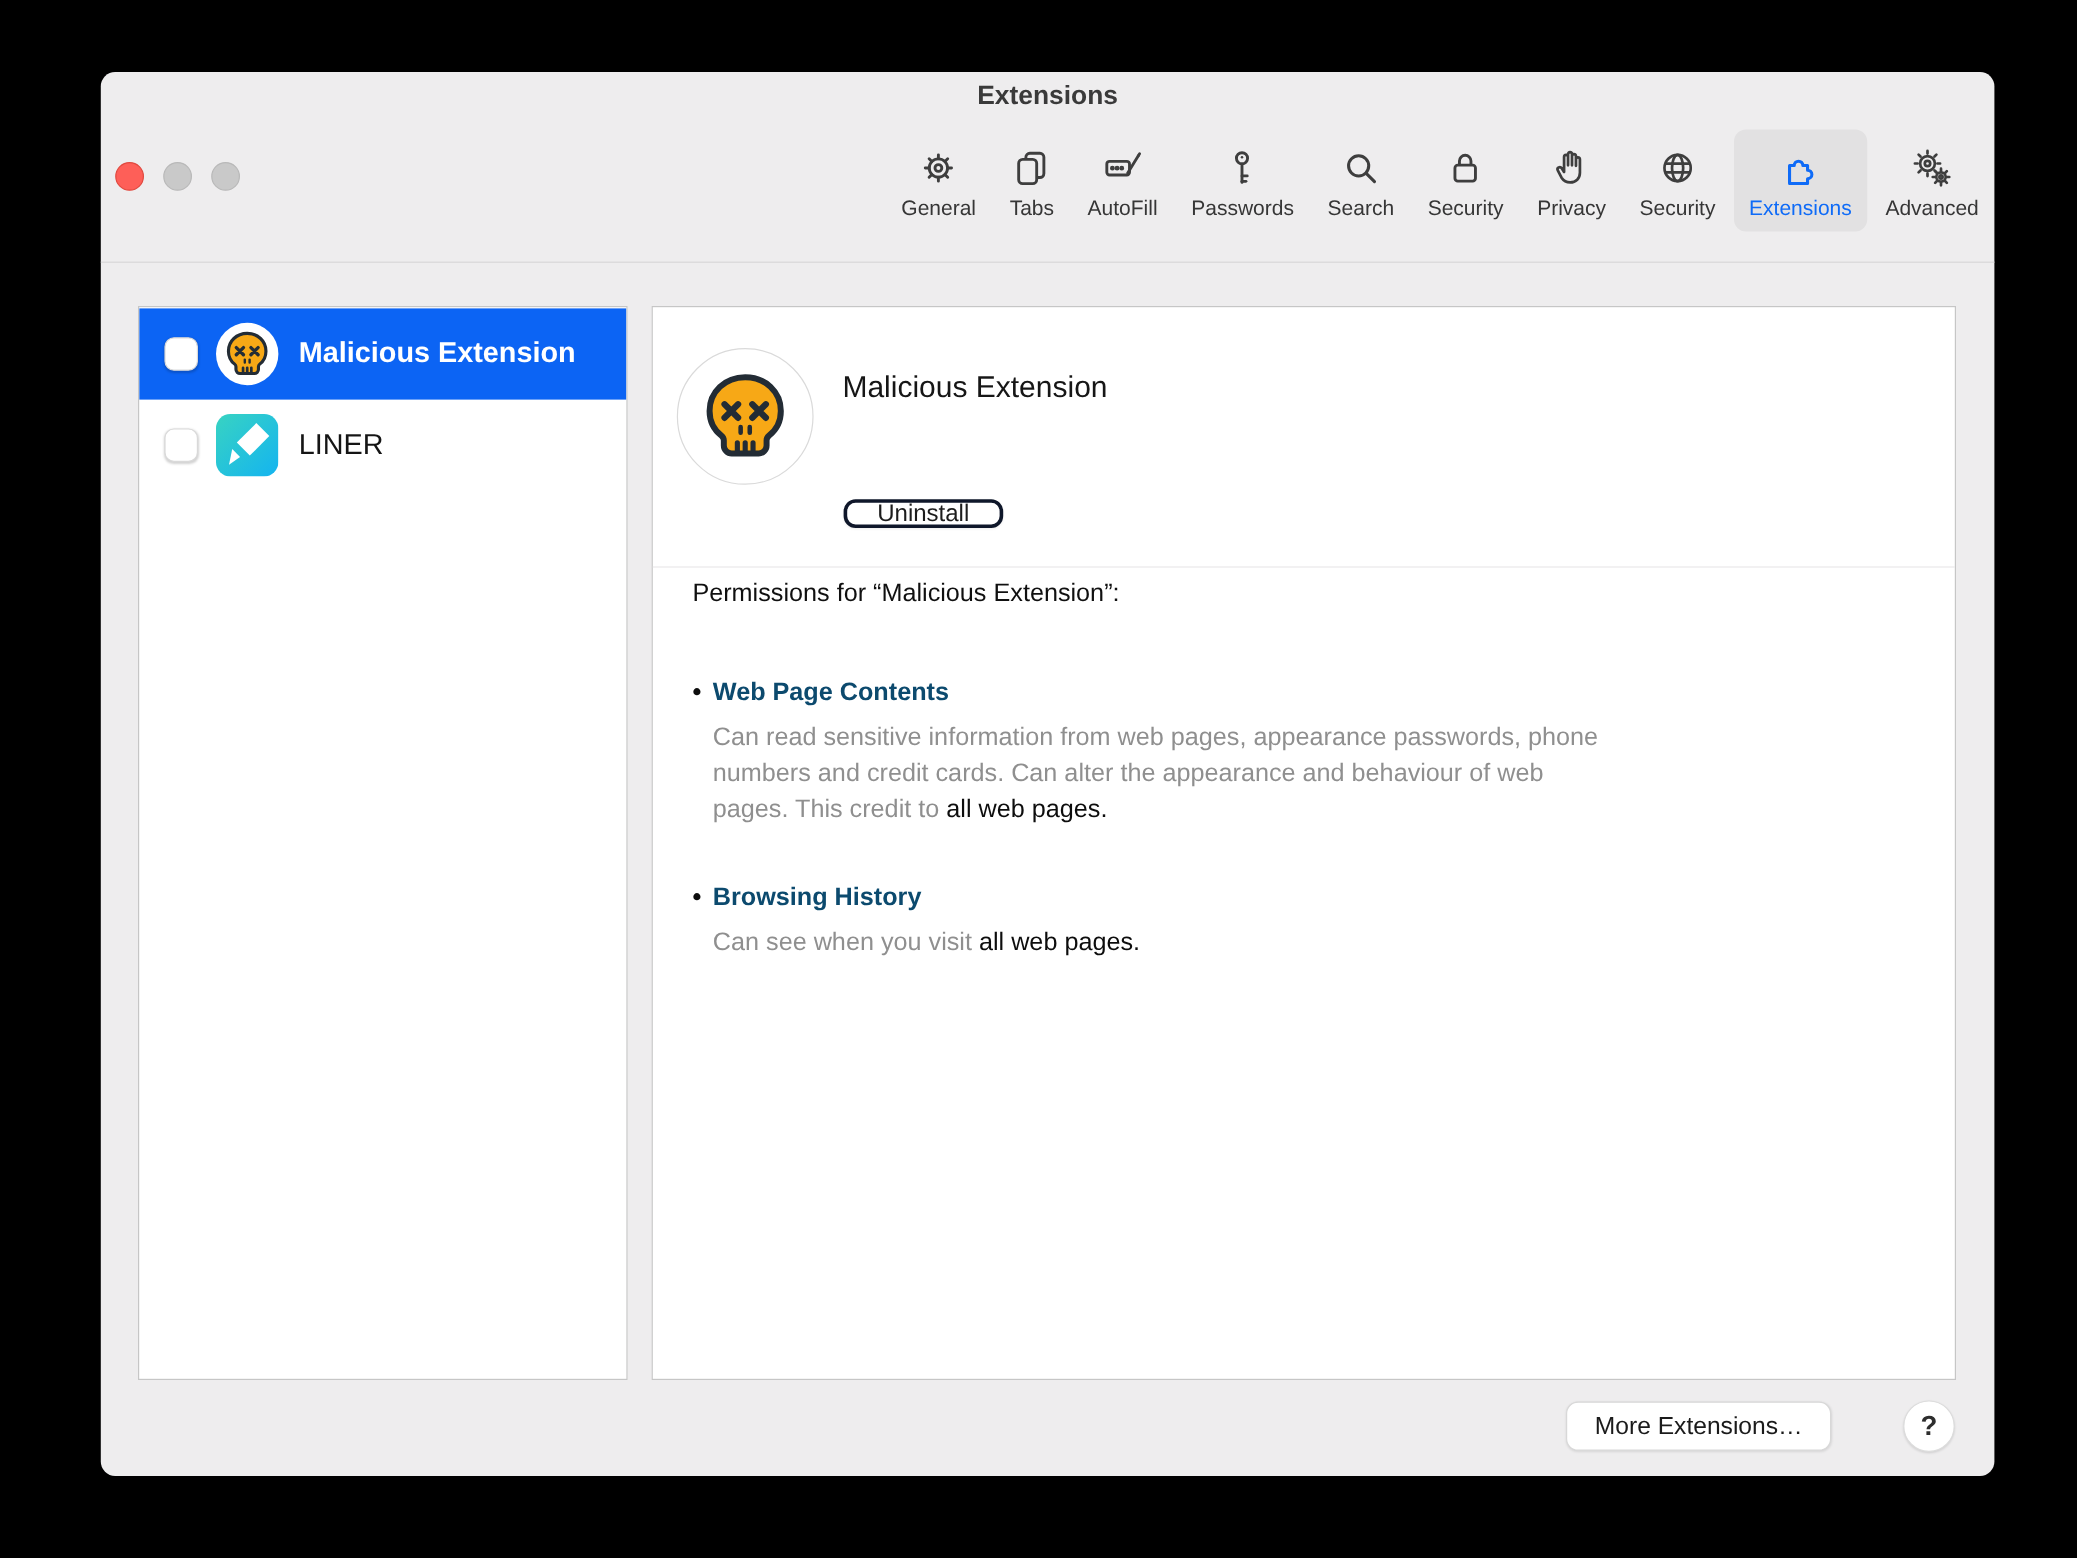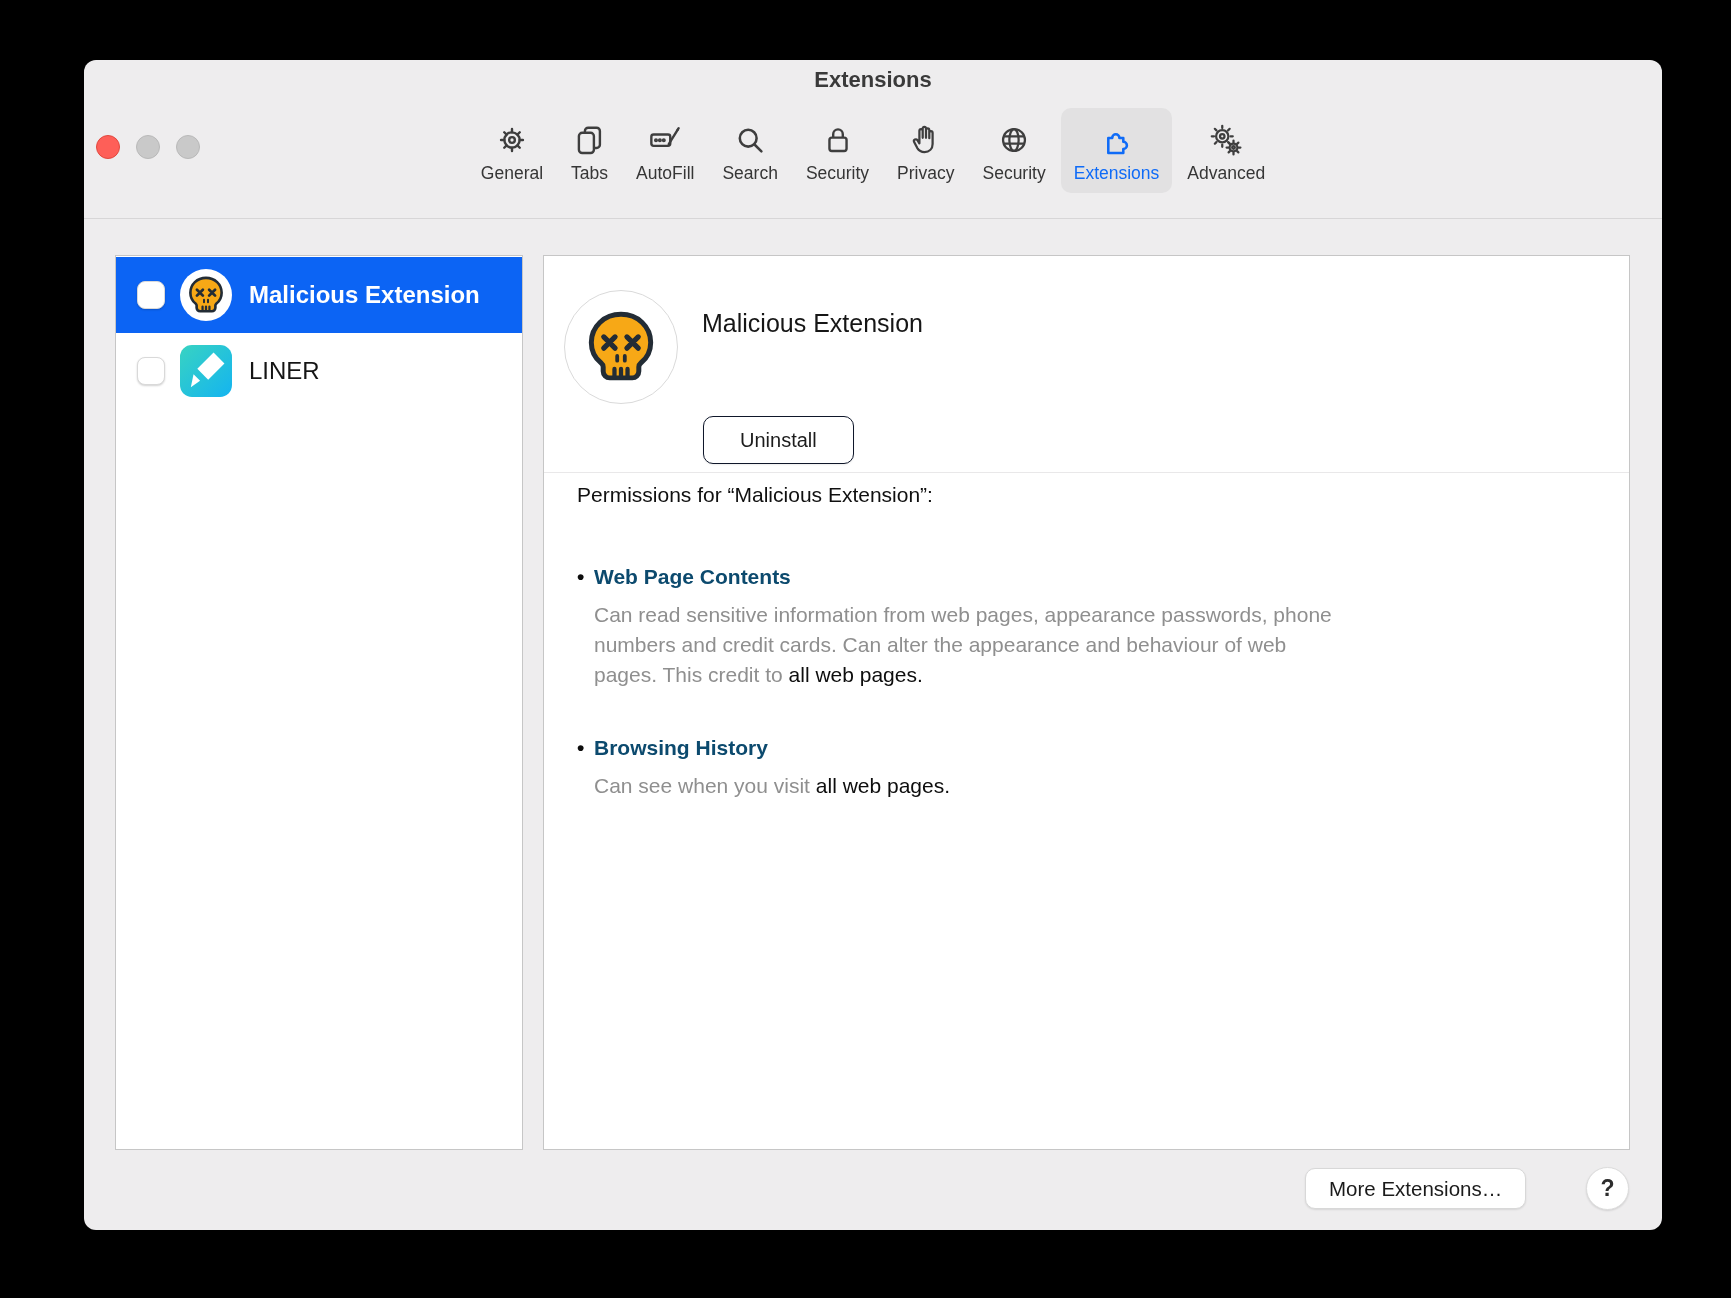--- a/index.html
+++ b/index.html
@@ -17,21 +17,21 @@
   .t-red{left:12px;background:#fe5f58;border:1px solid #e1493f;box-sizing:border-box;}
   .t-dim{background:#c9c9c9;border:1px solid #b9b9b9;box-sizing:border-box;}
   .t-2{left:52px;} .t-3{left:92px;}
   .win-title{
     position:absolute;top:7px;left:0;right:0;text-align:center;
     font-size:22px;font-weight:700;color:#3a3a3a;
   }
   
   .toolbar{
     position:absolute;top:48px;left:0;right:0;
-    display:flex;justify-content:center;align-items:flex-end;gap:2px;
+    display:flex;justify-content:flex-end;align-items:flex-end;gap:2px;
   }
   .tool-item{
     display:flex;flex-direction:column;align-items:center;gap:5px;
     padding:10px 13px 9px;border-radius:10px;cursor:default;
   }
   .tool-item.selected{background:#e2e1e2;}
   .tool-icon{height:40px;display:flex;align-items:flex-end;justify-content:center;}
   .tool-icon svg{display:block;}
   .tool-label{font-size:17.5px;color:#363636;white-space:nowrap;}
   .tool-item.selected .tool-label{color:#0f6bf7;}
@@ -62,22 +62,22 @@
     position:absolute;left:459px;top:195px;width:1087px;height:895px;
     background:#fff;border:1px solid #c6c6c6;box-sizing:border-box;
   }
   .avatar{
     position:absolute;left:20px;top:34px;width:114px;height:114px;border-radius:50%;
     border:1px solid #dadada;box-sizing:border-box;background:#fff;
     display:flex;align-items:center;justify-content:center;
   }
   .detail-title{position:absolute;left:158px;top:53px;font-size:25px;color:#161616;}
   .uninstall-btn{
-    position:absolute;left:159px;top:160px;height:48px;padding:0 36px;
-    background:#fff;border:1px solid #0f172a;border-radius:10px;
+    position:absolute;left:159px;top:160px;height:24px;padding:0 25px;
+    background:#fff;border:3px solid #0f172a;border-radius:10px;
     font-family:inherit;font-size:20px;color:#1c1c1c;
     box-shadow:0 1px 2px rgba(0,0,0,0.07);
     display:flex;align-items:center;justify-content:center;
   }
   .panel-divider{position:absolute;top:216px;left:0;right:0;height:1px;background:#e9e8e9;}
   .permissions{position:absolute;left:33px;top:227px;right:50px;}
   .perm-heading{font-size:21px;color:#101010;margin:0 0 56px 0;}
   .perm-item{display:flex;margin-bottom:44px;}
   .perm-bullet{width:17px;flex:none;font-size:21px;font-weight:700;color:#0d0d0d;line-height:27px;}
   .perm-title{font-size:21px;font-weight:700;color:#0c4a6e;line-height:27px;}
@@ -141,20 +141,32 @@
             <circle cx="8.6" cy="12.1" r="0.55" fill="#3e3e3e"></circle>
             <circle cx="11.2" cy="12.1" r="0.55" fill="#3e3e3e"></circle>
           <path d="M14.6,14.6 L20.4,5.2"></path>
             <path d="M20.4,5.2 L21.1,4.1"></path>
           <path d="M13.6,16.2 l0.35,-1.9 1.45,0.95 z" fill="#3e3e3e" stroke="none"></path>
         </svg>
       </span>
       <span class="tool-label">AutoFill</span>
     </div>
 
+    <div class="tool-item">
+      <span class="tool-icon">
+        <svg width="36" height="36" viewBox="0 0 24 24" fill="none" stroke="#3e3e3e" stroke-width="1.6" stroke-linecap="round">
+          <circle cx="12" cy="6.6" r="3.1"></circle>
+            <circle cx="12" cy="6" r="0.7" fill="#3e3e3e" stroke="none"></circle>
+          <path d="M12,9.7 L12,20"></path>
+            <path d="M12,16.4 L14.9,16.4"></path>
+            <path d="M12,19.4 L14.2,19.4"></path>
+        </svg>
+      </span>
+      <span class="tool-label">Passwords</span>
+    </div>
 
     <div class="tool-item">
       <span class="tool-icon">
         <svg width="36" height="36" viewBox="0 0 24 24" fill="none" stroke="#3e3e3e" stroke-width="1.7" stroke-linecap="round">
           <circle cx="10.8" cy="10.8" r="5.6"></circle>
             <path d="M15,15 L19.6,19.6"></path>
         </svg>
       </span>
       <span class="tool-label">Search</span>
     </div>

